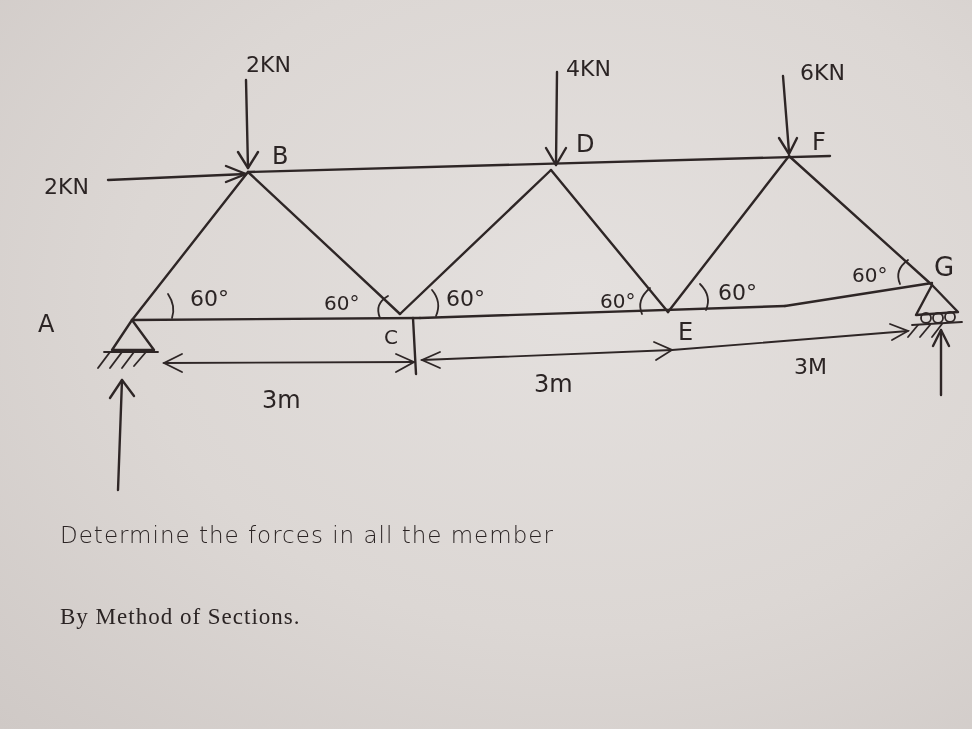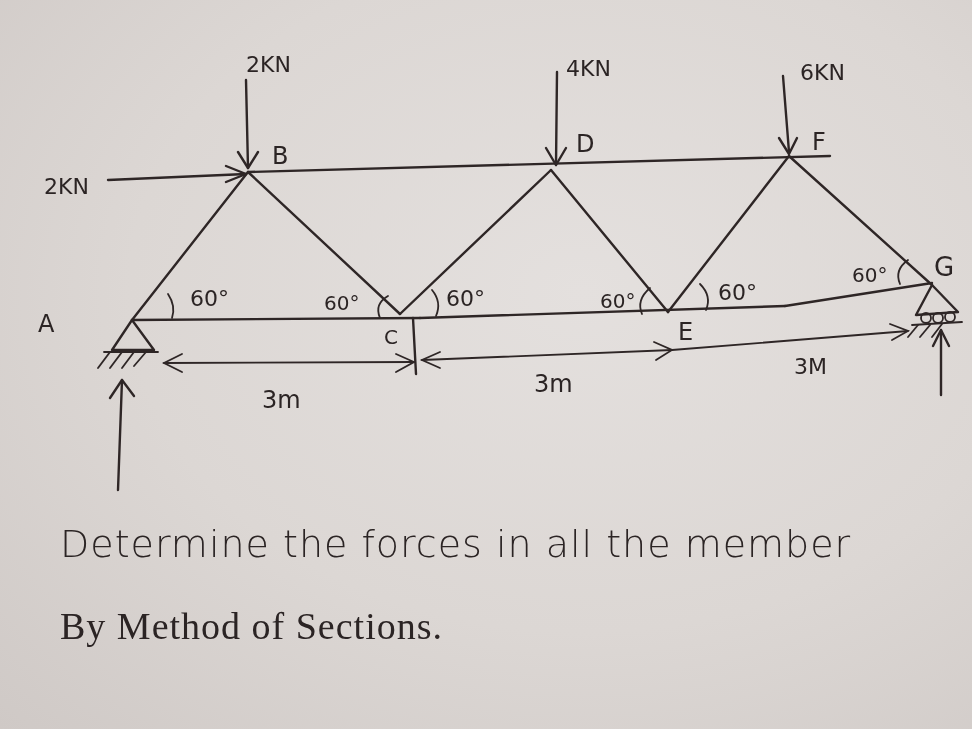--- a/index.html
+++ b/index.html
@@ -4,21 +4,21 @@
 <style>
   html,body{margin:0;padding:0;}
   body{width:972px;height:729px;overflow:hidden;
     background: radial-gradient(ellipse at 60% 40%, #e4e0de 0%, #dcd7d4 55%, #cfc9c6 100%);
     font-family:"DejaVu Sans", sans-serif;}
   .stage{position:relative;width:972px;height:729px;}
   svg{position:absolute;left:0;top:0;}
   .hand{font-family:"DejaVu Sans", sans-serif;fill:#2b2424;}
   .ln{stroke:#2e2626;stroke-width:2.4;fill:none;stroke-linecap:round;stroke-linejoin:round;}
   .thin{stroke:#2e2626;stroke-width:1.8;fill:none;stroke-linecap:round;}
-  .q{position:absolute;left:60px;color:#2b2424;font-size:38px;letter-spacing:1px;
+  .q{position:absolute;left:60px;color:#2b2424;font-size:23px;letter-spacing:1px;
      font-family:"DejaVu Sans", sans-serif;font-weight:300;}
 </style>
 </head>
 <body>
 
 <div class="stage">
 <svg width="972" height="729" viewBox="0 0 972 729">
 
   <line class="ln" x1="248" y1="172" x2="830" y2="156"></line>
 

